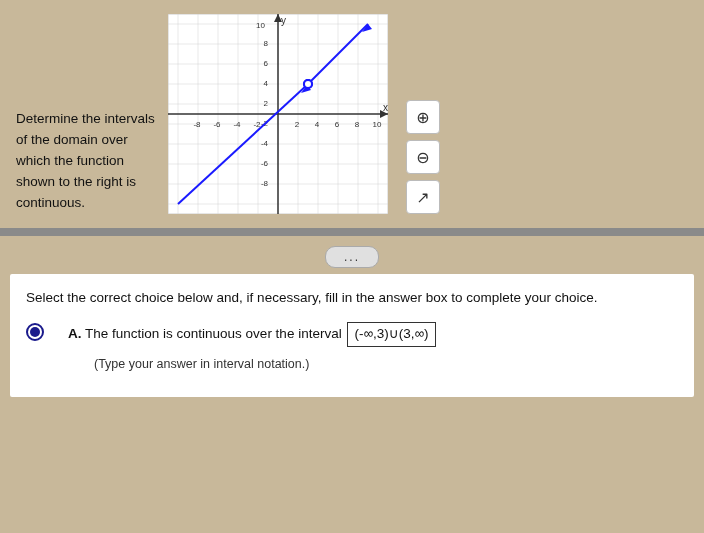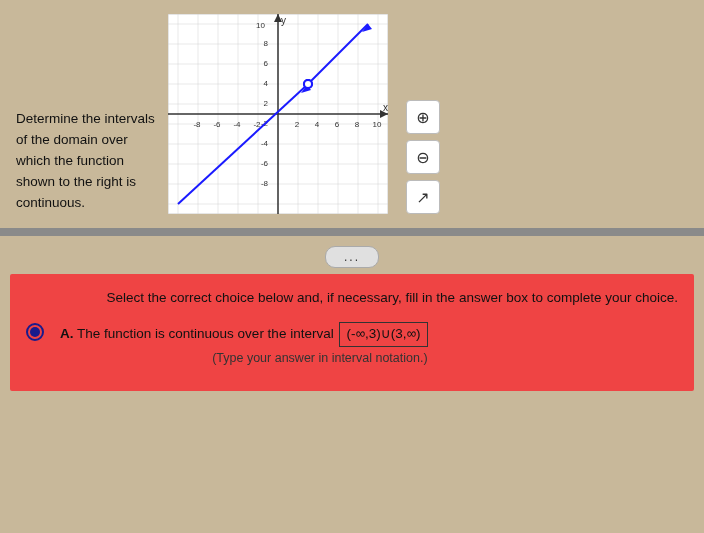--- a/index.html
+++ b/index.html
@@ -78,38 +78,37 @@
       border: 1px solid #aaa;
       border-radius: 10px;
       padding: 3px 18px;
       font-size: 12px;
       cursor: pointer;
       color: #333;
       letter-spacing: 2px;
     }
 
     .bottom-section {
-      background: #ef4444;
+      background: #ffffff;
       margin: 0 10px;
       border-radius: 2px;
       padding: 14px 16px 16px 16px;
-      text-align: right;
     }
 
     .instruction-text {
       font-size: 13.5px;
       color: #111;
       margin-bottom: 14px;
       line-height: 1.5;
     }
 
     .choice-row {
       display: flex;
       align-items: flex-start;
-      gap: 16px;
+      gap: 24px;
       margin-bottom: 10px;
     }
 
     .radio-outer {
       width: 18px;
       height: 18px;
       border-radius: 50%;
       border: 2px solid #555;
       display: flex;
       align-items: center;
@@ -145,21 +144,21 @@
       border: 1.5px solid #333;
       padding: 1px 6px;
       font-size: 13.5px;
       margin-left: 2px;
     }
 
     .sub-text {
       font-size: 12.5px;
       color: #333;
       margin-left: 26px;
-      margin-top: 4px;
+      margin-top: 10px;
     }
 
     
     .graph-svg {
       width: 220px;
       height: 200px;
     }
   </style>
 </head>
 <body>

